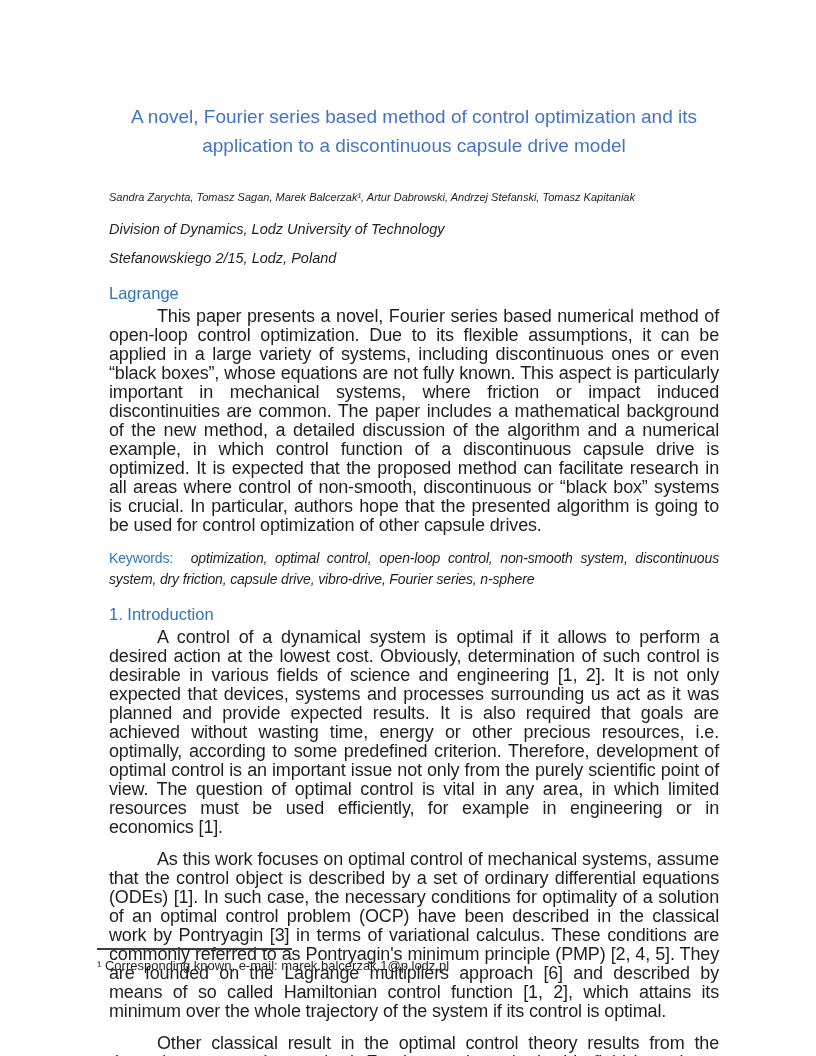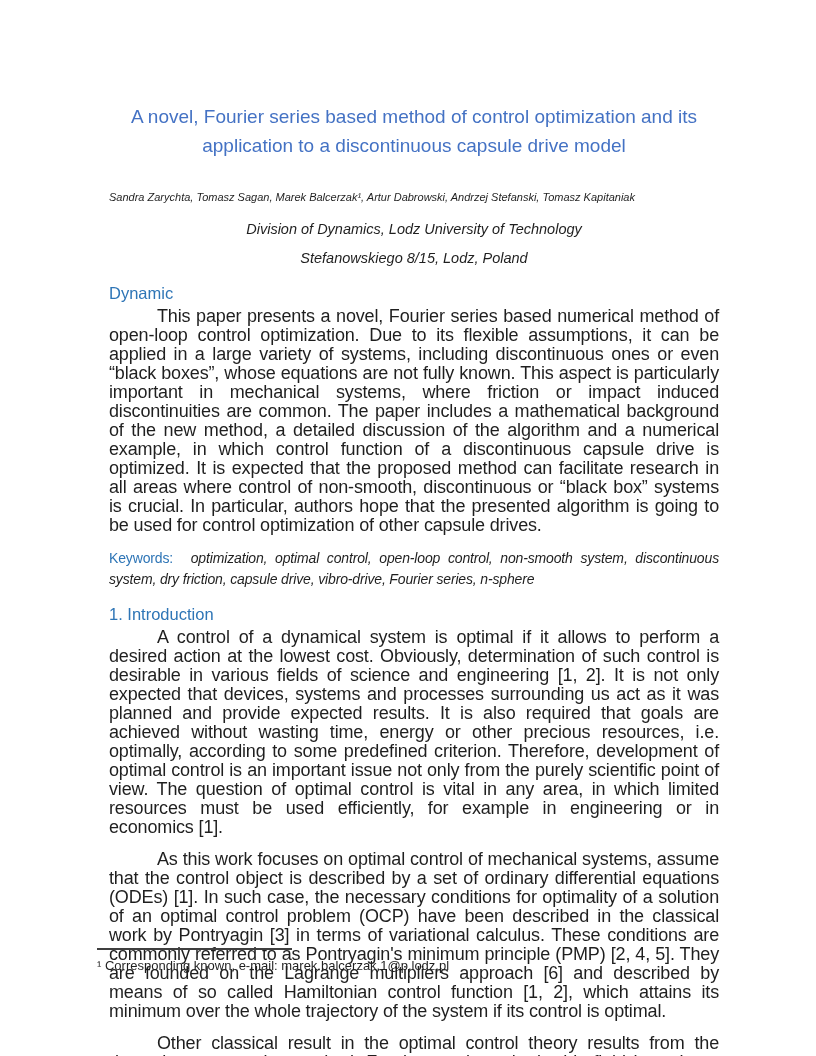--- a/index.html
+++ b/index.html
@@ -31,21 +31,20 @@
     font-style: italic;
     font-size: 11px;
     line-height: 21px;
     text-align: left;
     margin: 0 0 11px 0;
   }
   .affiliation {
     font-style: italic;
     font-size: 14.5px;
     line-height: 21px;
-    text-align: center;
     margin: 0 0 8px 0;
   }
   .section-heading {
     color: var(--heading-color, #2E75B6);
     font-size: 16.5px;
     line-height: 21px;
     font-weight: 400;
     margin: 14px 0 3px 0;
   }
   .body-par {
@@ -93,23 +92,23 @@
 <body>
 
 <div class="page">
 
   <h1 class="title">A novel, Fourier series based method of control optimization and its application to a discontinuous capsule drive model</h1>
 
   <p class="authors">Sandra Zarychta, Tomasz Sagan, Marek Balcerzak¹, Artur Dabrowski, Andrzej Stefanski, Tomasz Kapitaniak</p>
 
   <p class="affiliation">Division of Dynamics, Lodz University of Technology</p>
 
-  <p class="affiliation">Stefanowskiego 8/15, Lodz, Poland</p>
+  <p class="affiliation">Stefanowskiego 2/15, Lodz, Poland</p>
 
-  <h2 class="section-heading">Dynamic</h2>
+  <h2 class="section-heading">Lagrange</h2>
 
   <p class="body-par">This paper presents a novel, Fourier series based numerical method of open-loop control optimization. Due to its flexible assumptions, it can be applied in a large variety of systems, including discontinuous ones or even “black boxes”, whose equations are not fully known. This aspect is particularly important in mechanical systems, where friction or impact induced discontinuities are common. The paper includes a mathematical background of the new method, a detailed discussion of the algorithm and a numerical example, in which control function of a discontinuous capsule drive is optimized. It is expected that the proposed method can facilitate research in all areas where control of non-smooth, discontinuous or “black box” systems is crucial. In particular, authors hope that the presented algorithm is going to be used for control optimization of other capsule drives.</p>
 
   <p class="keywords-par">
     <span class="keywords-label">Keywords:</span><span class="keywords-text"> optimization, optimal control, open-loop control, non-smooth system, discontinuous system, dry friction, capsule drive, vibro-drive, Fourier series, n-sphere</span>
   </p>
 
   <h2 class="section-heading">1. Introduction</h2>
 
   <p class="body-par">A control of a dynamical system is optimal if it allows to perform a desired action at the lowest cost. Obviously, determination of such control is desirable in various fields of science and engineering [1, 2]. It is not only expected that devices, systems and processes surrounding us act as it was planned and provide expected results. It is also required that goals are achieved without wasting time, energy or other precious resources, i.e. optimally, according to some predefined criterion. Therefore, development of optimal control is an important issue not only from the purely scientific point of view. The question of optimal control is vital in any area, in which limited resources must be used efficiently, for example in engineering or in economics [1].</p>

